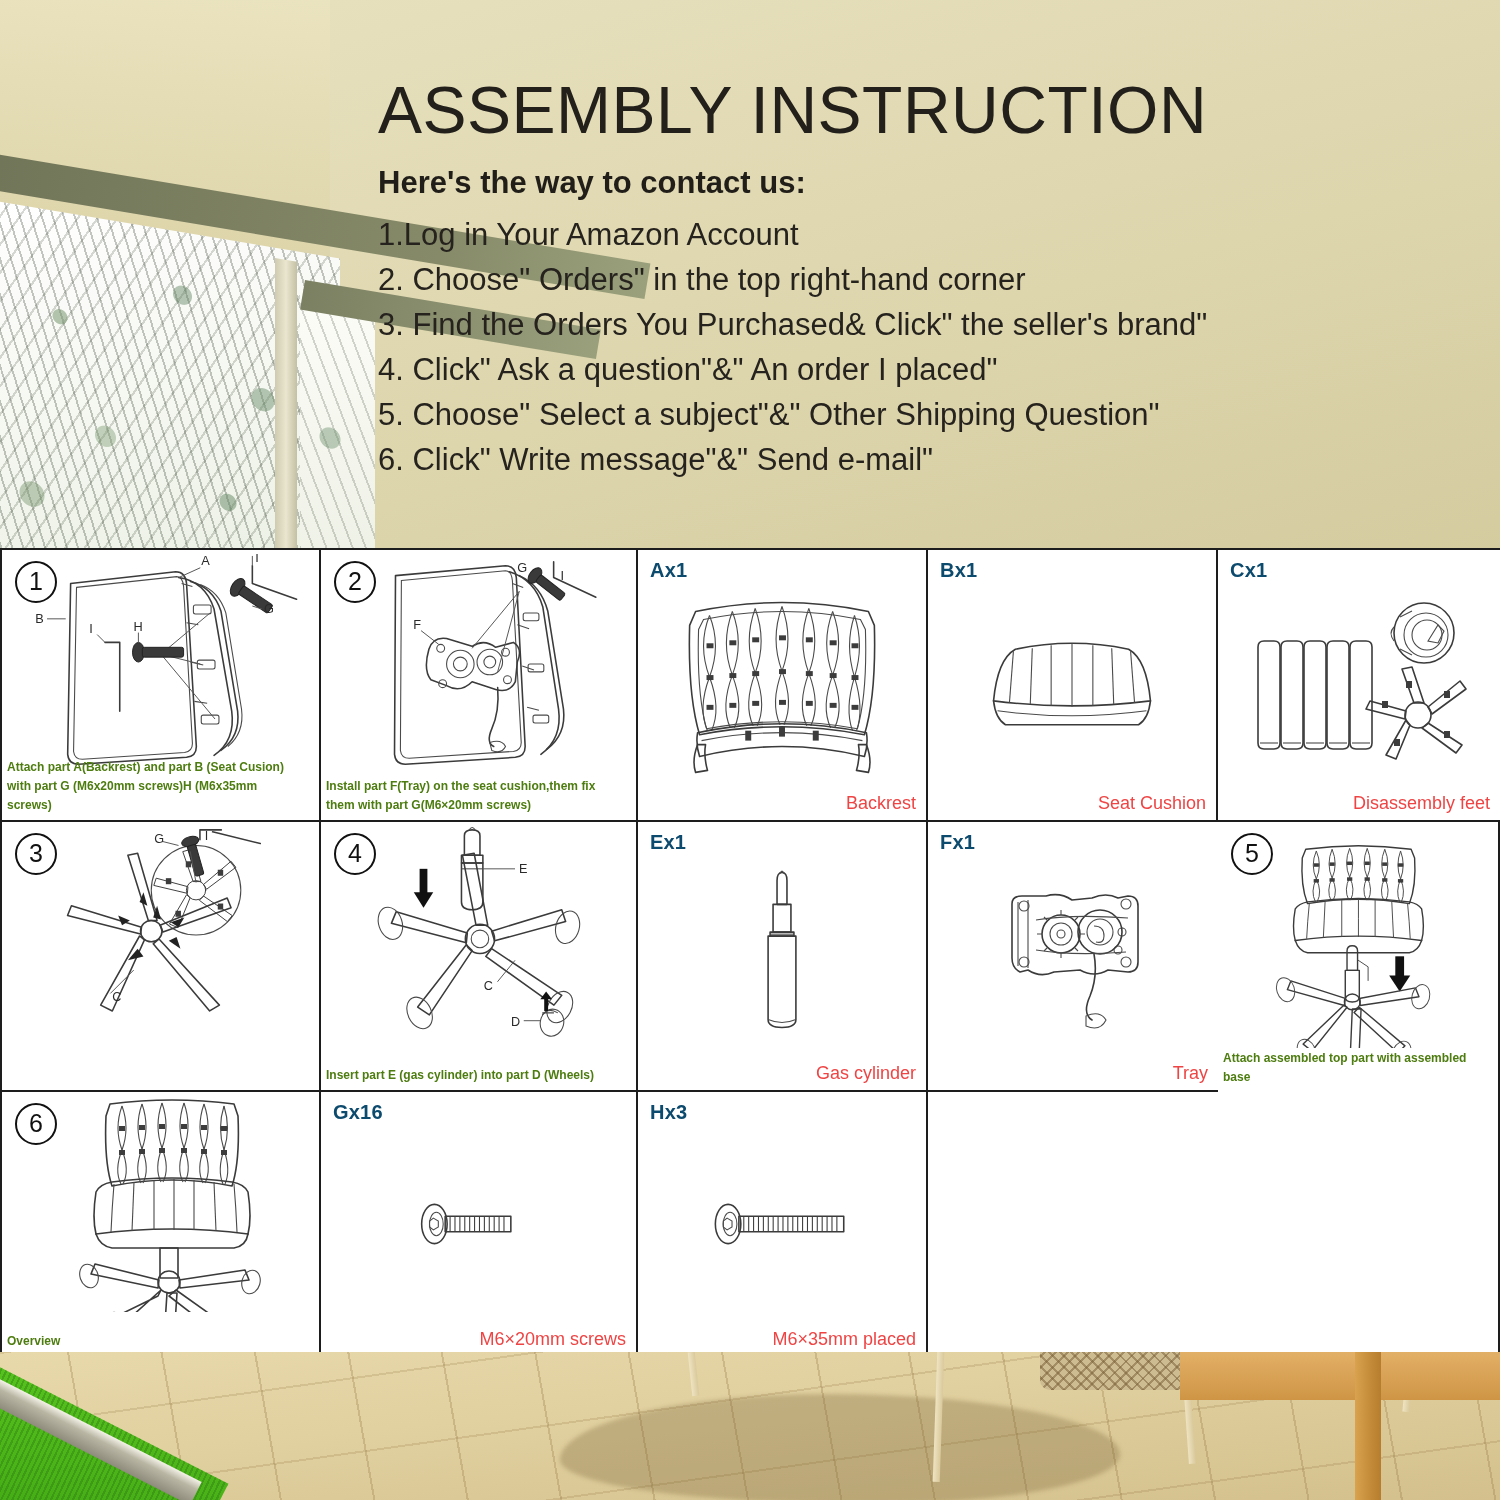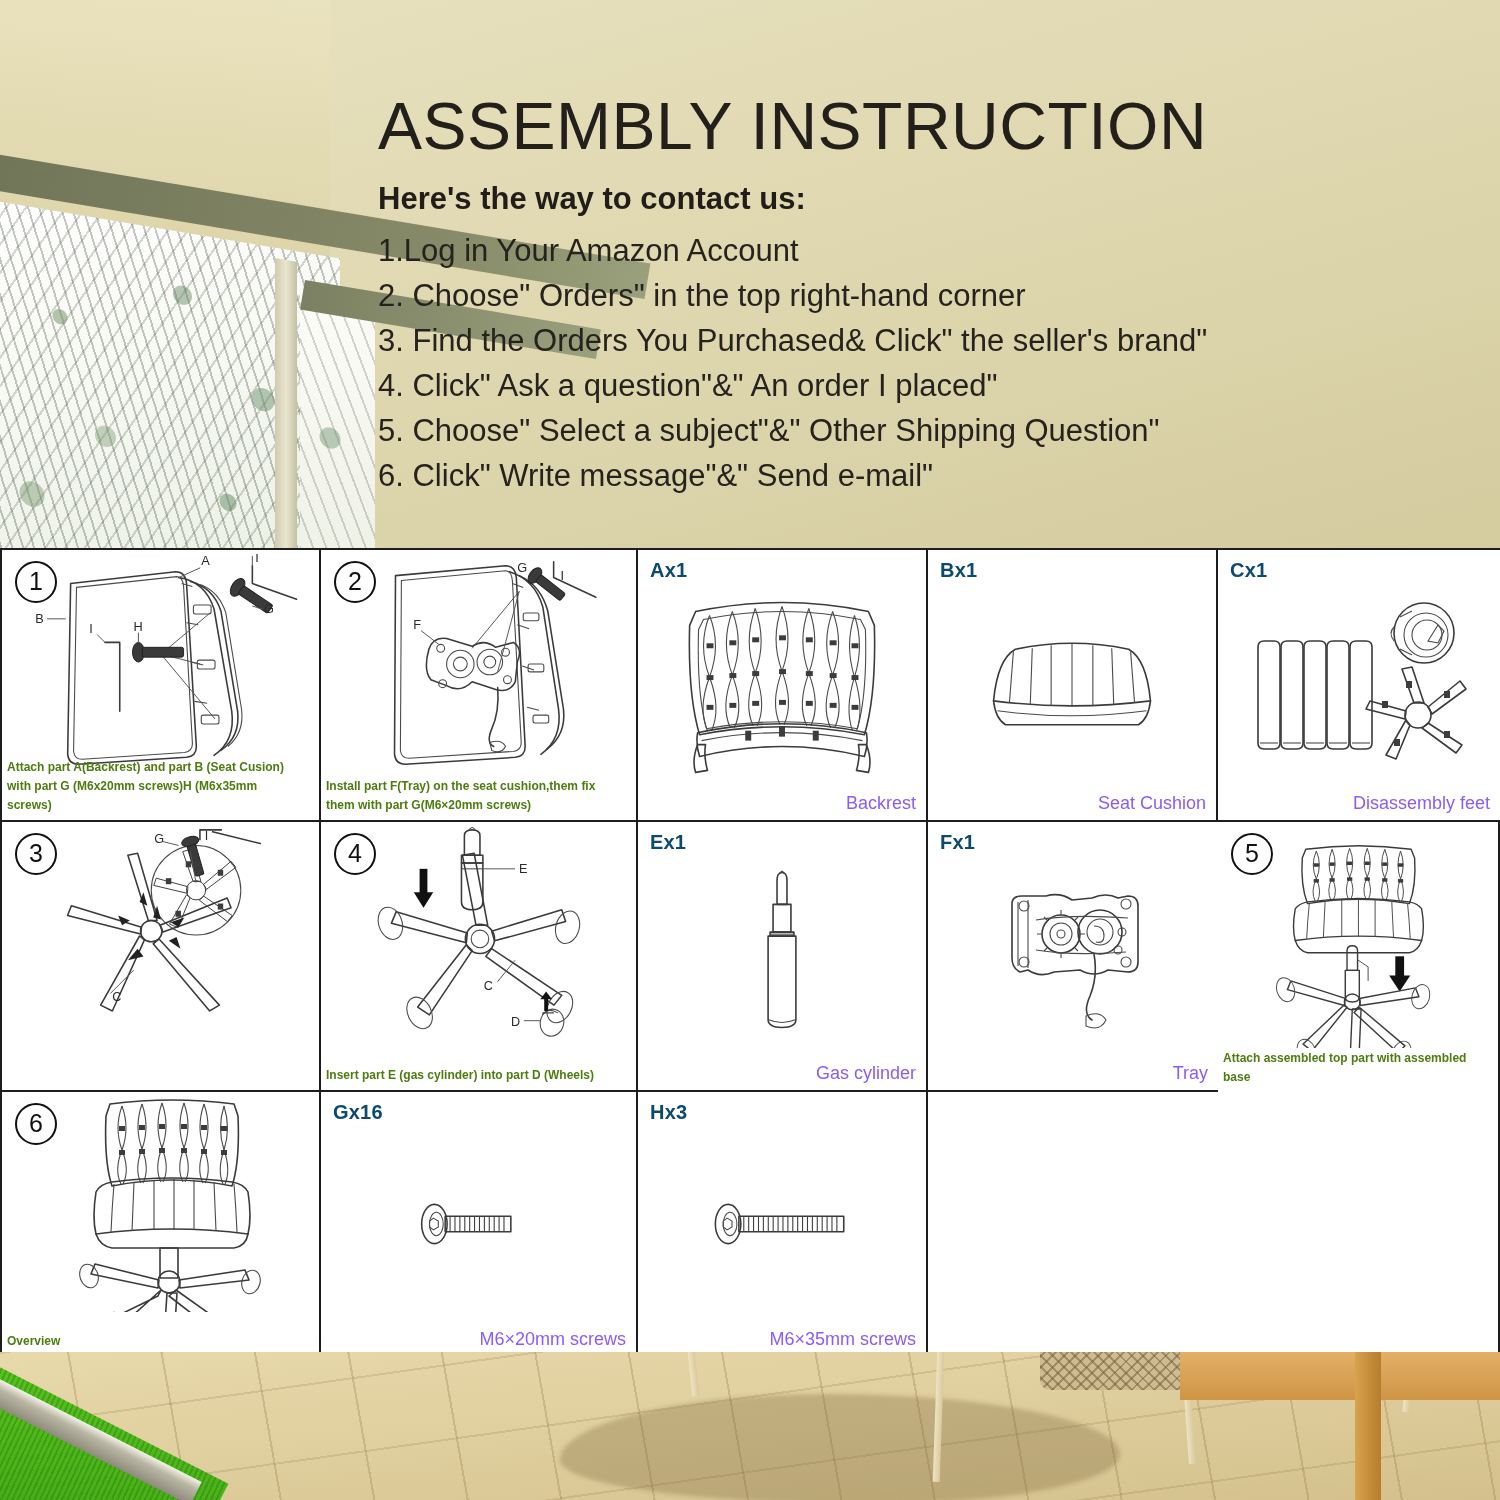--- a/index.html
+++ b/index.html
@@ -131,21 +131,21 @@
     position: absolute; left: 1040px; top: -10px; width: 240px; height: 48px;
     background:
       repeating-linear-gradient(45deg, rgba(120,95,55,.5) 0 2px, transparent 2px 8px),
       repeating-linear-gradient(-45deg, rgba(120,95,55,.5) 0 2px, transparent 2px 8px),
       #cdbb92;
     border-radius: 10px;
   }
 
   
   .header {
-    position: absolute; left: 0; top: 16px; width: 1428px; height: 548px;
+    position: absolute; left: 0; top: 0; width: 1428px; height: 548px;
   }
   .title {
     position: absolute; left: 378px; top: 72px;
     font-size: 66px;
     font-weight: 400;
     letter-spacing: 0.5px;
     color: #23201c;
     font-family: "Liberation Sans", sans-serif;
     white-space: nowrap;
   }
@@ -202,21 +202,21 @@
   .step-art svg { width: 100%; height: 100%; display: block; }
 
   
   .part-code {
     position: absolute; left: 12px; top: 9px;
     font-size: 20px; font-weight: bold; color: #0c4a6e;
     letter-spacing: .2px;
   }
   .part-name {
     position: absolute; right: 10px; bottom: 6px;
-    font-size: 18px; color: #8b5cf6;
+    font-size: 18px; color: #ef4444;
   }
   .part-art {
     position: absolute; left: 0; right: 0; top: 34px; bottom: 34px;
   }
   .part-art svg { width: 100%; height: 100%; display: block; }
 
   .ln { fill: none; stroke: #3b3b3b; stroke-width: 1.6; stroke-linejoin: round; stroke-linecap: round; }
   .ln-thin { fill: none; stroke: #4a4a4a; stroke-width: 1.1; }
   .ln-lead { fill: none; stroke: #555; stroke-width: 1; }
   .lbl { font-size: 13px; fill: #2a2a2a; font-family: "Liberation Sans", sans-serif; }
@@ -843,21 +843,21 @@
             <g stroke="#3d3d3d" stroke-width="1.1">
               <path d="M16 -8 L16 8 M21 -8 L21 8 M26 -8 L26 8 M31 -8 L31 8
                        M36 -8 L36 8 M41 -8 L41 8 M46 -8 L46 8 M51 -8 L51 8
                        M56 -8 L56 8 M61 -8 L61 8 M66 -8 L66 8 M71 -8 L71 8
                        M76 -8 L76 8 M81 -8 L81 8 M86 -8 L86 8 M91 -8 L91 8
                        M96 -8 L96 8 M101 -8 L101 8 M106 -8 L106 8 M111 -8 L111 8"></path>
             </g>
           </g>
         </svg>
       </div>
-      <div class="part-name">M6×35mm screws</div>
+      <div class="part-name">M6×35mm placed</div>
     </div>
 
 
   </div>
 
   <div class="bg-bottom">
     <div class="deck-lines"></div>
     <div class="shadow-blob"></div>
     <div class="chairleg" style="left:690px;top:0;height:44px;transform:rotate(-6deg);"></div>
     <div class="chairleg" style="left:935px;top:0;height:130px;transform:rotate(2deg);"></div>

